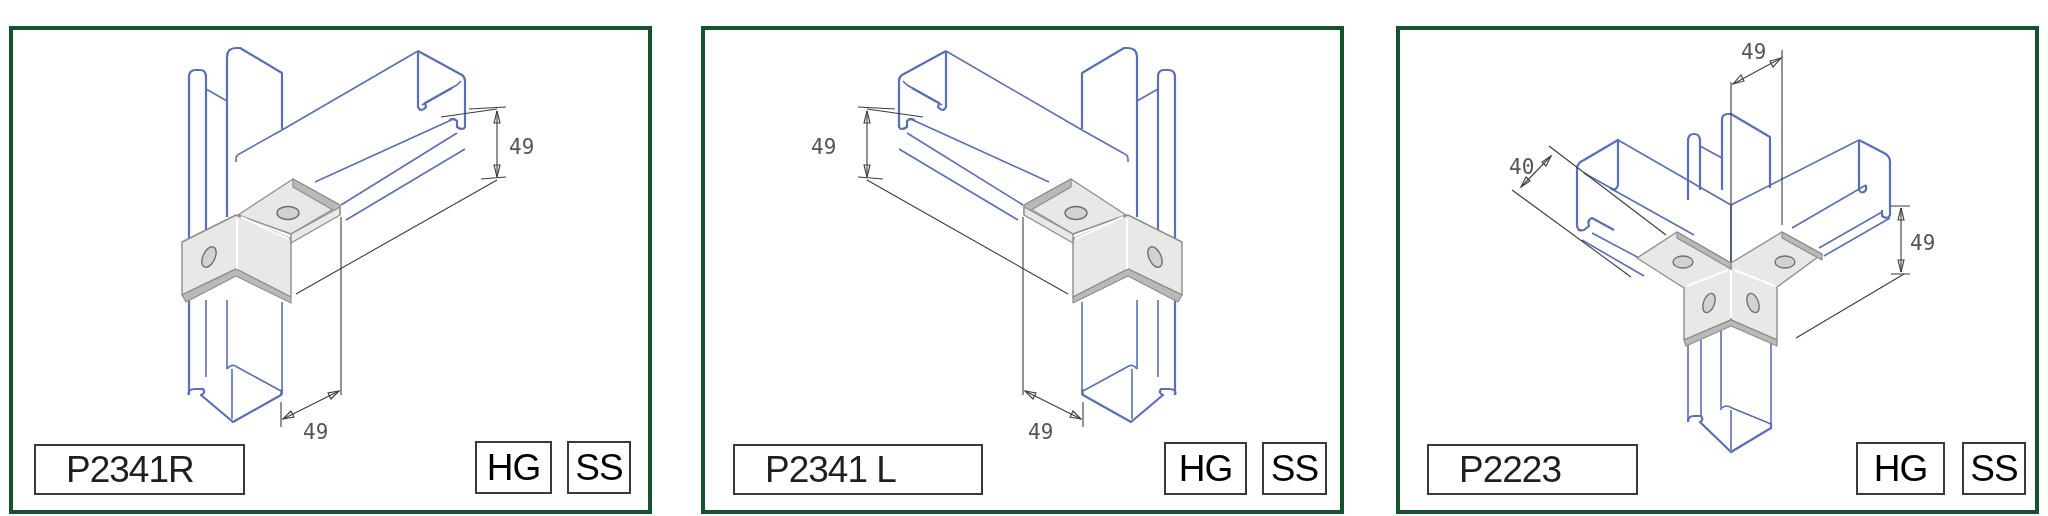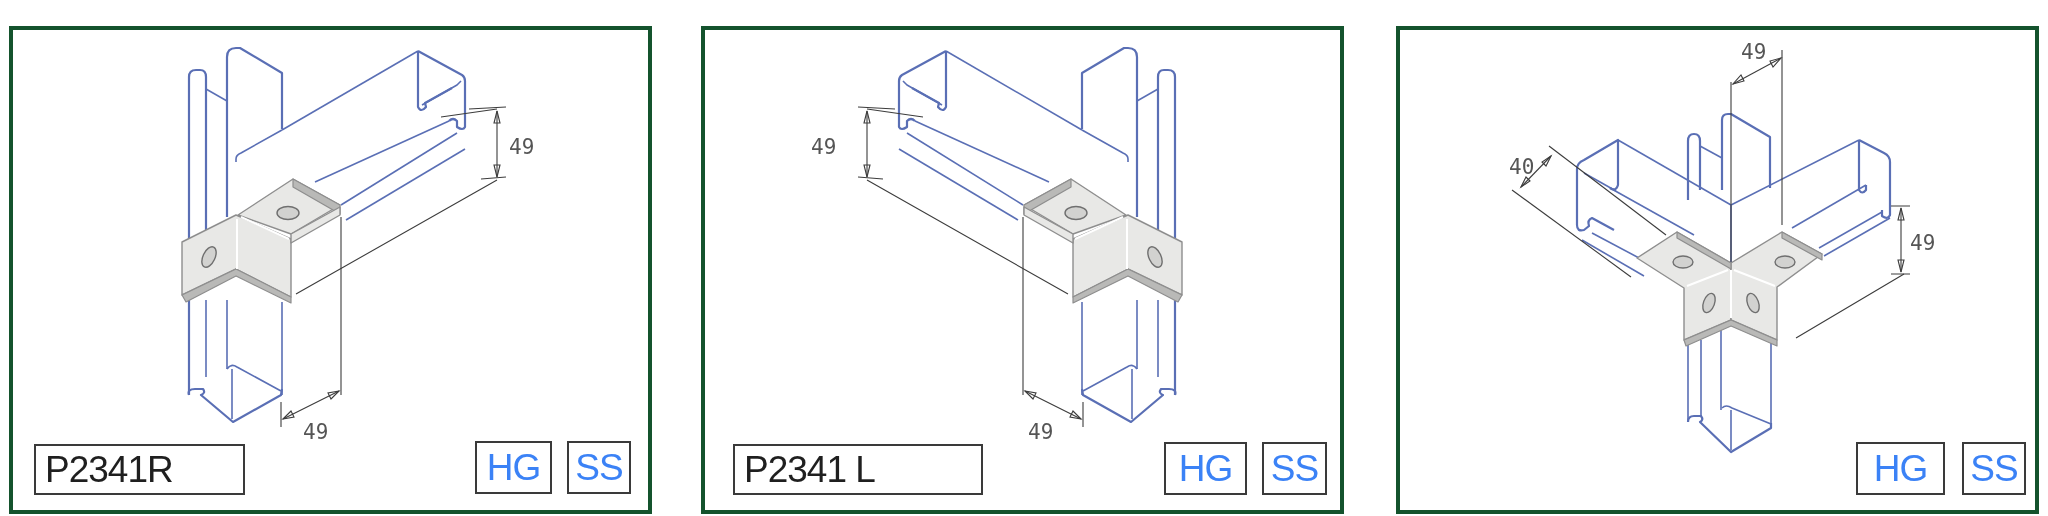--- a/index.html
+++ b/index.html
@@ -1,20 +1,20 @@
 <!DOCTYPE html>
 <html><head>
 <meta charset="utf-8">
 <style>
   html, body { margin:0; padding:0; background:#ffffff; }
   body { width:2048px; height:516px; position:relative; overflow:hidden; font-family:"Liberation Sans", sans-serif; }
   .panel { position:absolute; top:26px; height:488px; border:4px solid #14532d; box-sizing:border-box; background:#fff; }
   .panel svg { position:absolute; left:-3px; top:-3px; }
-  .code-box { position:absolute; border:2px solid #3a3a3a; box-sizing:border-box; height:51px; display:flex; align-items:center; padding-left:9px; font-size:37px; color:#1f1f1f; letter-spacing:-1px; }
-  .tag-box { position:absolute; border:2px solid #3a3a3a; box-sizing:border-box; height:53px; display:flex; align-items:center; justify-content:center; font-size:37px; color:#3b82f6; letter-spacing:-1px; }
+  .code-box { position:absolute; border:2px solid #3a3a3a; box-sizing:border-box; height:51px; display:flex; align-items:center; padding-left:30px; font-size:37px; color:#1f1f1f; letter-spacing:-1px; }
+  .tag-box { position:absolute; border:2px solid #3a3a3a; box-sizing:border-box; height:53px; display:flex; align-items:center; justify-content:center; font-size:37px; color:#000000; letter-spacing:-1px; }
   .ch { fill:none; stroke:#5a6fb5; stroke-width:1.6; stroke-linejoin:round; }
   .chd { fill:none; stroke:#5a6fb5; stroke-width:2.2; stroke-linejoin:round; }
   .dim { fill:none; stroke:#3c3c3c; stroke-width:1.1; }
   .dimtext { font-family:"DejaVu Sans Mono", monospace; font-size:21px; fill:#555; }
   .brk { fill:#e8e8e6; stroke:#8e8e8e; stroke-width:1.4; stroke-linejoin:round; }
   .brke { fill:#b9b9b7; stroke:#8e8e8e; stroke-width:1.2; stroke-linejoin:round; }
   .hole { fill:#d2d2d0; stroke:#6f6f6f; stroke-width:1.4; }
   .fold { stroke:#ffffff; stroke-width:2; fill:none; }
 </style>
 </head>
@@ -183,19 +183,22 @@
     <path class="brke" d="M1680 320 L1727 300 L1773 320 L1773 326 L1727 306 L1682 326 Z"></path>
     <path class="fold" d="M1727 250 L1727 298"></path>
     <path class="fold" d="M1683 266 L1724 250"></path>
     <path class="fold" d="M1771 266 L1730 250"></path>
     <ellipse class="hole" cx="1679" cy="242" rx="10" ry="6"></ellipse>
     <ellipse class="hole" cx="1781" cy="242" rx="10" ry="6"></ellipse>
     <ellipse class="hole" cx="1705" cy="283" rx="5.5" ry="10" transform="rotate(20 1705 283)"></ellipse>
     <ellipse class="hole" cx="1749" cy="283" rx="5.5" ry="10" transform="rotate(-20 1749 283)"></ellipse>
   </svg>
 
+  <div class="code-box" style="left:27px; top:414px; width:211px;">
+    <span>P2223</span>
+  </div>
   <div class="tag-box" style="left:456px; top:412px; width:89px;">
     <span>HG</span>
   </div>
   <div class="tag-box" style="left:562px; top:412px; width:64px;">
     <span>SS</span>
   </div>
 </div>
 
 </body></html>

